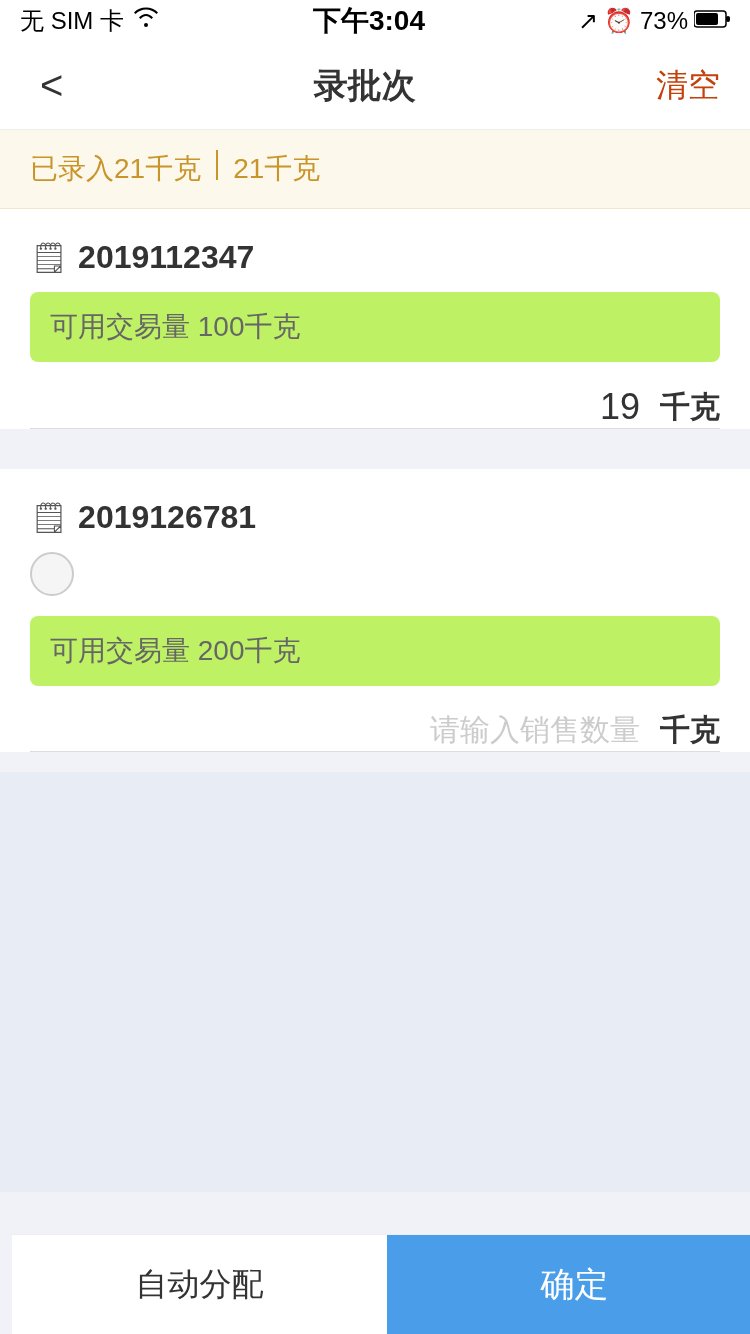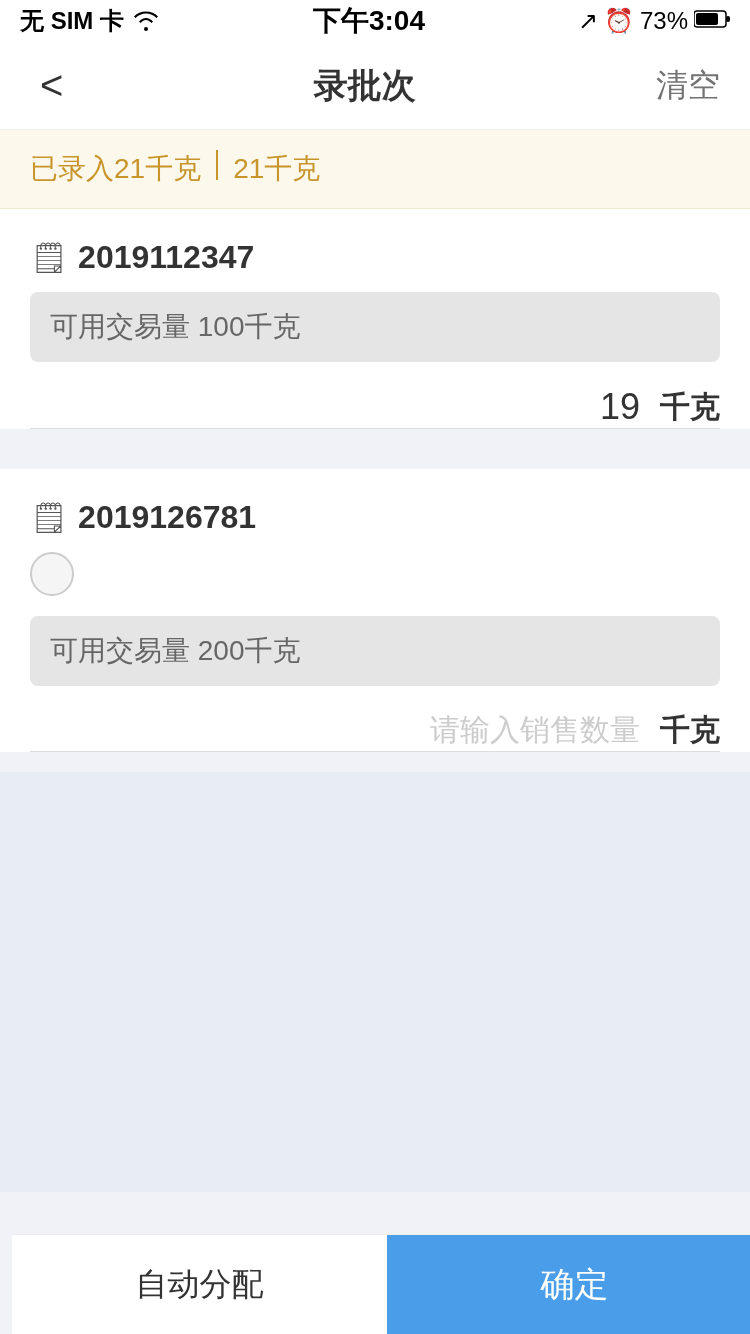--- a/index.html
+++ b/index.html
@@ -18,21 +18,21 @@
       width: 750px;
       height: 42px;
       background: #fff;
       display: flex;
       align-items: center;
       justify-content: space-between;
       padding: 0 20px;
       font-size: 24px;
       color: #000;
     }
-    .status-left { display: flex; align-items: flex-end; gap: 8px; font-weight: bold; }
+    .status-left { display: flex; align-items: flex-start; gap: 8px; }
     .status-center { font-weight: 600; font-size: 28px; }
     .status-right { display: flex; align-items: center; gap: 6px; font-size: 24px; }
 
     
     .nav-bar {
       width: 750px;
       height: 88px;
       background: #fff;
       display: flex;
       align-items: center;
@@ -46,21 +46,21 @@
       cursor: pointer;
       padding: 10px;
     }
     .nav-title {
       font-size: 34px;
       font-weight: 600;
       color: #333;
     }
     .nav-action {
       font-size: 32px;
-      color: #737373;
+      color: #c2410c;
       cursor: pointer;
     }
 
     
     .info-banner {
       width: 750px;
       background: #fdf8ec;
       padding: 20px 30px;
       display: flex;
       align-items: flex-start;
@@ -130,21 +130,21 @@
       color: #fff;
       font-size: 24px;
       font-weight: bold;
     }
     .batch-date {
       font-size: 30px;
       color: #333;
     }
 
     .batch-available {
-      background: #e5e5e5;
+      background: #bef264;
       border-radius: 8px;
       padding: 16px 20px;
       font-size: 28px;
       color: #666;
       margin-bottom: 0;
     }
 
     .batch-amount-row {
       display: flex;
       align-items: center;

